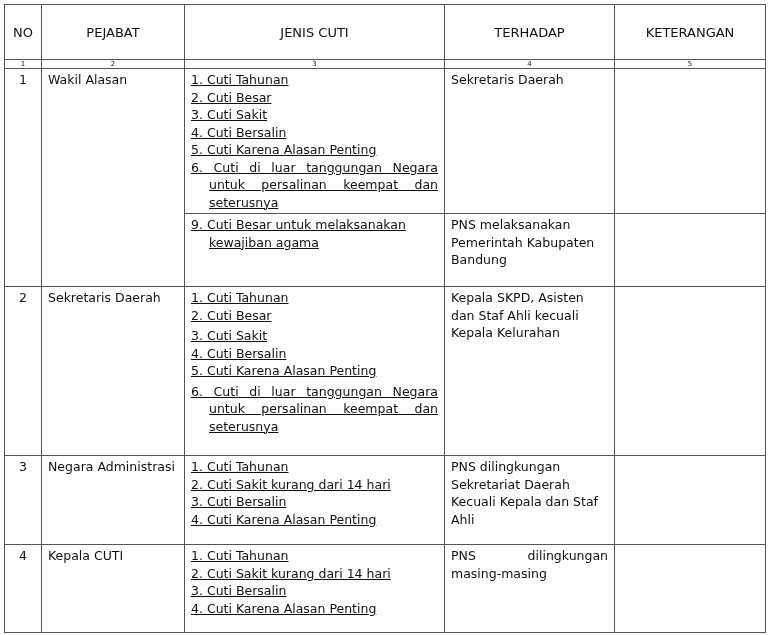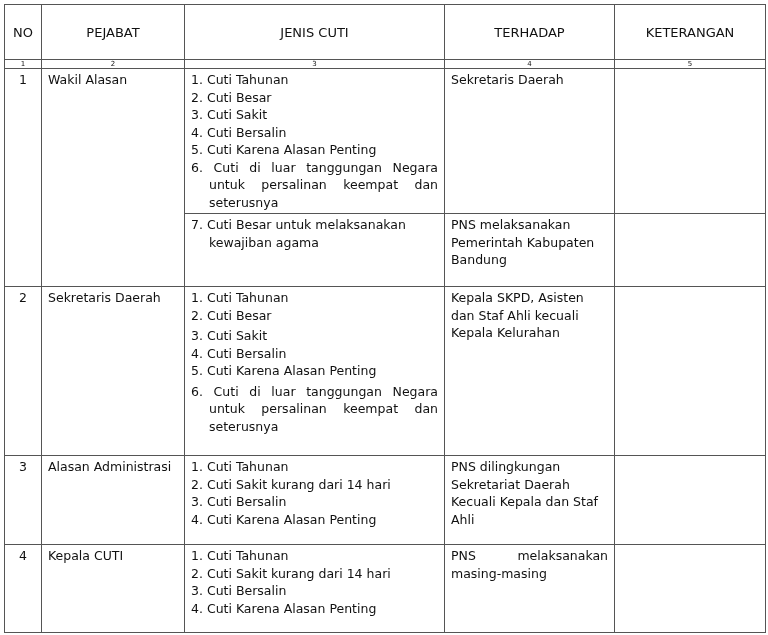--- a/index.html
+++ b/index.html
@@ -6,21 +6,21 @@
   body { width: 768px; height: 635px; position: relative; overflow: hidden;
          font-family: "DejaVu Sans", sans-serif; color: #111; }
   table { position: absolute; left: 4px; top: 4px; border-collapse: collapse;
           table-layout: fixed; width: 761px; }
   td, th { border: 1px solid #555; vertical-align: top; padding: 0; font-weight: normal; margin-left: 48px; }
   th { height: 54px; font-size: 13px; text-align: center; vertical-align: middle; }
   .numrow td { height: 8px; font-size: 7px; line-height: 8px; text-align: center; }
   .cell { font-size: 12.5px; line-height: 17.5px; padding: 2px 6px 0 6px; }
   .no { text-align: center; padding-left: 0; padding-right: 0; }
   .list { margin: 0; padding: 0; list-style: none; }
-  .list li { padding-left: 18px; text-indent: -18px; text-align: justify; }
+  .list li { padding-left: 18px; text-indent: -18px; text-align: justify; text-decoration: underline; }
   .gap li.spaced { margin-top: 3px; }
   .just { text-align: justify; }
 </style>
 </head>
 <body>
 
 <table>
   <colgroup>
     <col style="width:37px">
       <col style="width:143px">
@@ -58,21 +58,21 @@
           <li>5. Cuti Karena Alasan Penting</li>
           <li>6. Cuti di luar tanggungan Negara untuk persalinan keempat dan seterusnya</li>
         </ul>
       </td>
       <td class="cell just">Sekretaris Daerah</td>
       <td class="cell"></td>
     </tr>
     <tr style="height:73px">
       <td class="cell">
         <ul class="list">
-          <li style="text-align:left">7. Cuti Besar untuk melaksanakan kewajiban agama</li>
+          <li style="text-align:left">9. Cuti Besar untuk melaksanakan kewajiban agama</li>
         </ul>
       </td>
       <td class="cell">PNS melaksanakan Pemerintah Kabupaten Bandung</td>
       <td class="cell"></td>
     </tr>
 
     <tr style="height:169px">
       <td class="cell no">2</td>
       <td class="cell">Sekretaris Daerah</td>
       <td class="cell">
@@ -84,21 +84,21 @@
           <li>5. Cuti Karena Alasan Penting</li>
           <li class="spaced">6. Cuti di luar tanggungan Negara untuk persalinan keempat dan seterusnya</li>
         </ul>
       </td>
       <td class="cell">Kepala SKPD, Asisten dan Staf Ahli kecuali Kepala Kelurahan</td>
       <td class="cell"></td>
     </tr>
 
     <tr style="height:89px">
       <td class="cell no">3</td>
-      <td class="cell">Alasan Administrasi</td>
+      <td class="cell">Negara Administrasi</td>
       <td class="cell">
         <ul class="list">
           <li>1. Cuti Tahunan</li>
           <li>2. Cuti Sakit kurang dari 14 hari</li>
           <li>3. Cuti Bersalin</li>
           <li>4. Cuti Karena Alasan Penting</li>
         </ul>
       </td>
       <td class="cell">PNS dilingkungan Sekretariat Daerah Kecuali Kepala dan Staf Ahli</td>
       <td class="cell"></td>
@@ -108,17 +108,17 @@
       <td class="cell no">4</td>
       <td class="cell">Kepala CUTI</td>
       <td class="cell">
         <ul class="list">
           <li>1. Cuti Tahunan</li>
           <li>2. Cuti Sakit kurang dari 14 hari</li>
           <li>3. Cuti Bersalin</li>
           <li>4. Cuti Karena Alasan Penting</li>
         </ul>
       </td>
-      <td class="cell just" style="text-align:justify; text-align-last:left">PNS melaksanakan masing-masing</td>
+      <td class="cell just" style="text-align:justify; text-align-last:left">PNS dilingkungan masing-masing</td>
       <td class="cell"></td>
     </tr>
   </tbody>
 </table>
 
 </body></html>

